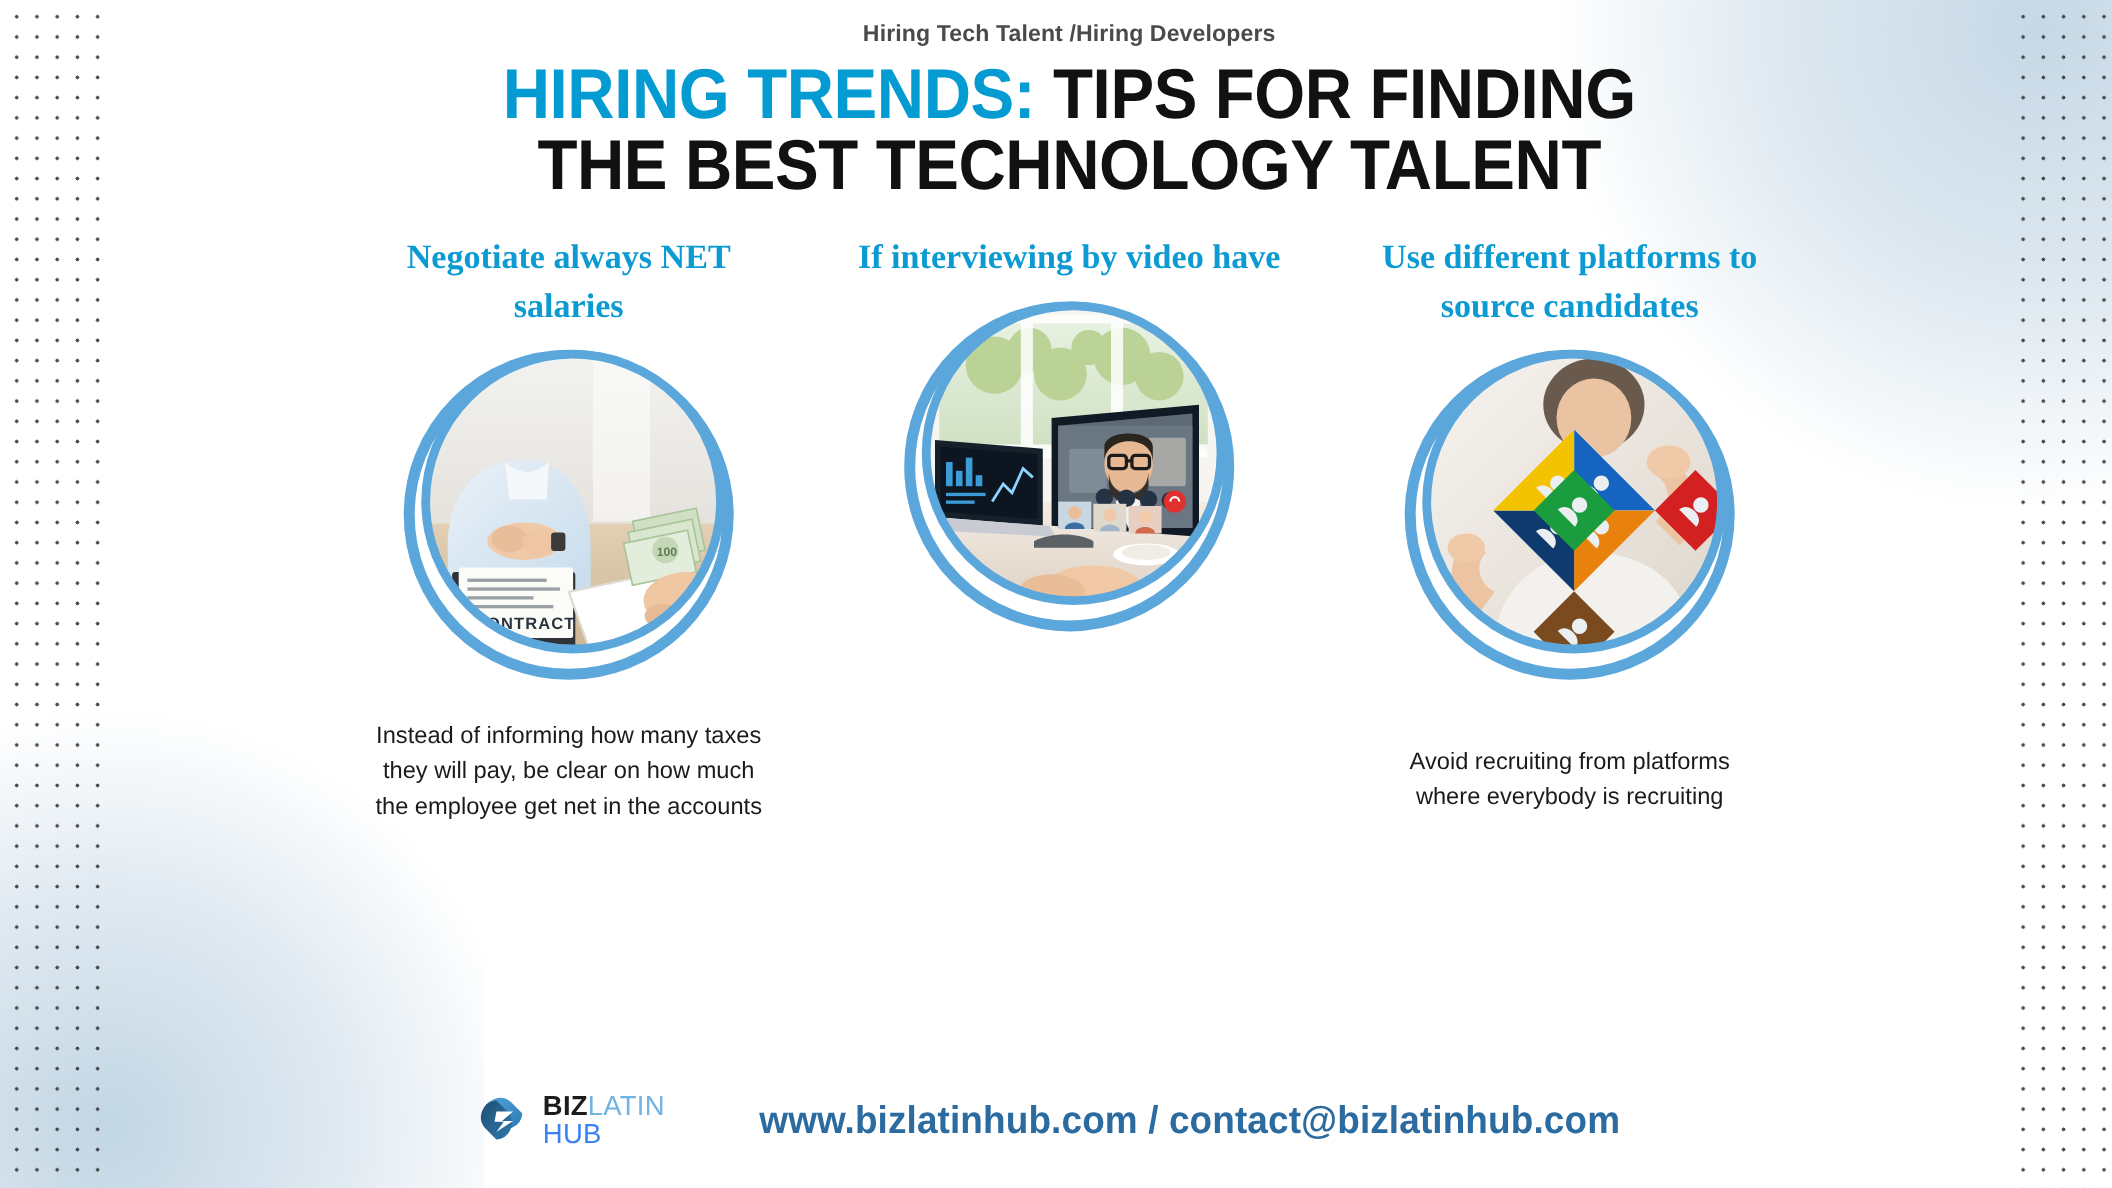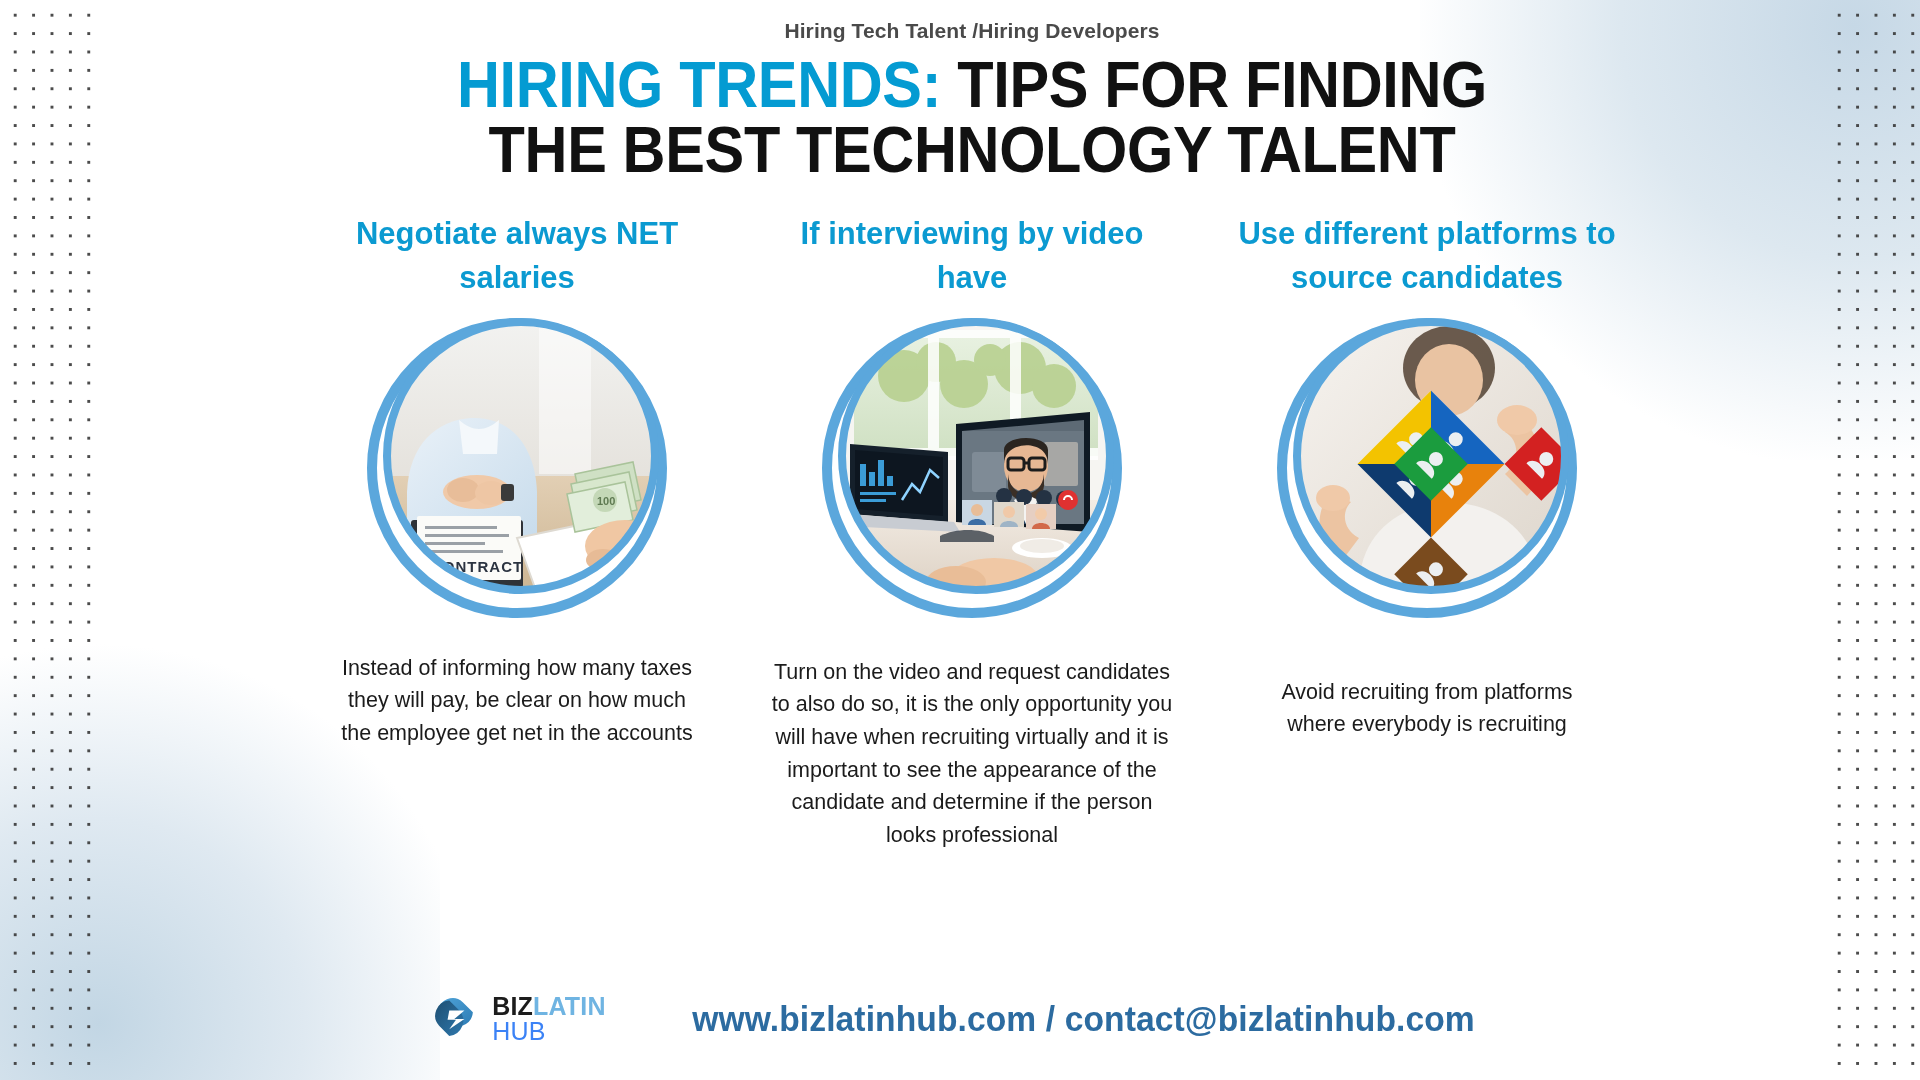--- a/index.html
+++ b/index.html
@@ -94,21 +94,21 @@
     z-index: 4;
   }
   .col {
     width: 455px;
     display: flex;
     flex-direction: column;
     align-items: center;
     text-align: center;
   }
   .col-title {
-    font-family: Liberation Sans, sans-serif;
+    font-family: Liberation Serif, serif;
     font-weight: bold;
     font-size: 31px;
     line-height: 1.42;
     color: #0B9AD1;
     max-width: 400px;
   }
   .col-1 .col-title { max-width: 360px; }
   .col-3 .col-title { max-width: 430px; }
 
   
@@ -174,21 +174,21 @@
   }
   .logo-mark { width: 54px; height: 54px; display: block; }
   .logo-type {
     font-family: "Liberation Sans", sans-serif;
     font-weight: bold;
     font-size: 25px;
     line-height: 1.0;
     letter-spacing: .2px;
   }
   .logo-type .biz   { color: #1c1c1c; text-align: center; }
-  .logo-type .latin { color: #6FB4E2; font-weight: bold; }
+  .logo-type .latin { color: #6FB4E2; font-weight: normal; }
   .logo-type .hub   { color: #3b82f6; font-weight: normal; display: block; }
   .footer-url {
     font-family: "Liberation Sans Narrow", "Liberation Sans", sans-serif;
     font-weight: bold;
     font-size: 35px;
     color: #2C6BA0;
     letter-spacing: .1px;
     transform: scaleX(.96);
   }
 </style>
@@ -364,21 +364,20 @@
             <ellipse cx="198" cy="224" rx="30" ry="10" fill="#ffffff"></ellipse>
             <ellipse cx="198" cy="222" rx="22" ry="7" fill="#f0ece6"></ellipse>
 
             <ellipse cx="150" cy="254" rx="44" ry="20" fill="#f0c8a5"></ellipse>
             <ellipse cx="112" cy="258" rx="30" ry="16" fill="#e9bd97"></ellipse>
           </svg>
         </div>
         <div class="ring-inner"></div>
         <div class="ring-outer"></div>
       </div>
-      <p class="col-body">Turn on the video and request candidates to also do so, it is the only opportunity you will have when recruiting virtually and it is important to see the appearance of the candidate and determine if the person looks professional</p>
     </div>
 
     <div class="col col-3">
       <div class="col-title">Use different platforms to source candidates</div>
       <div class="circle-wrap">
         <div class="photo">
           <svg viewBox="0 0 264 264" preserveAspectRatio="xMidYMid slice" aria-hidden="true">
             <defs>
               <linearGradient id="g3bg" x1="0" y1="0" x2="1" y2="1">
                 <stop offset="0" stop-color="#f6f3ef"></stop>

